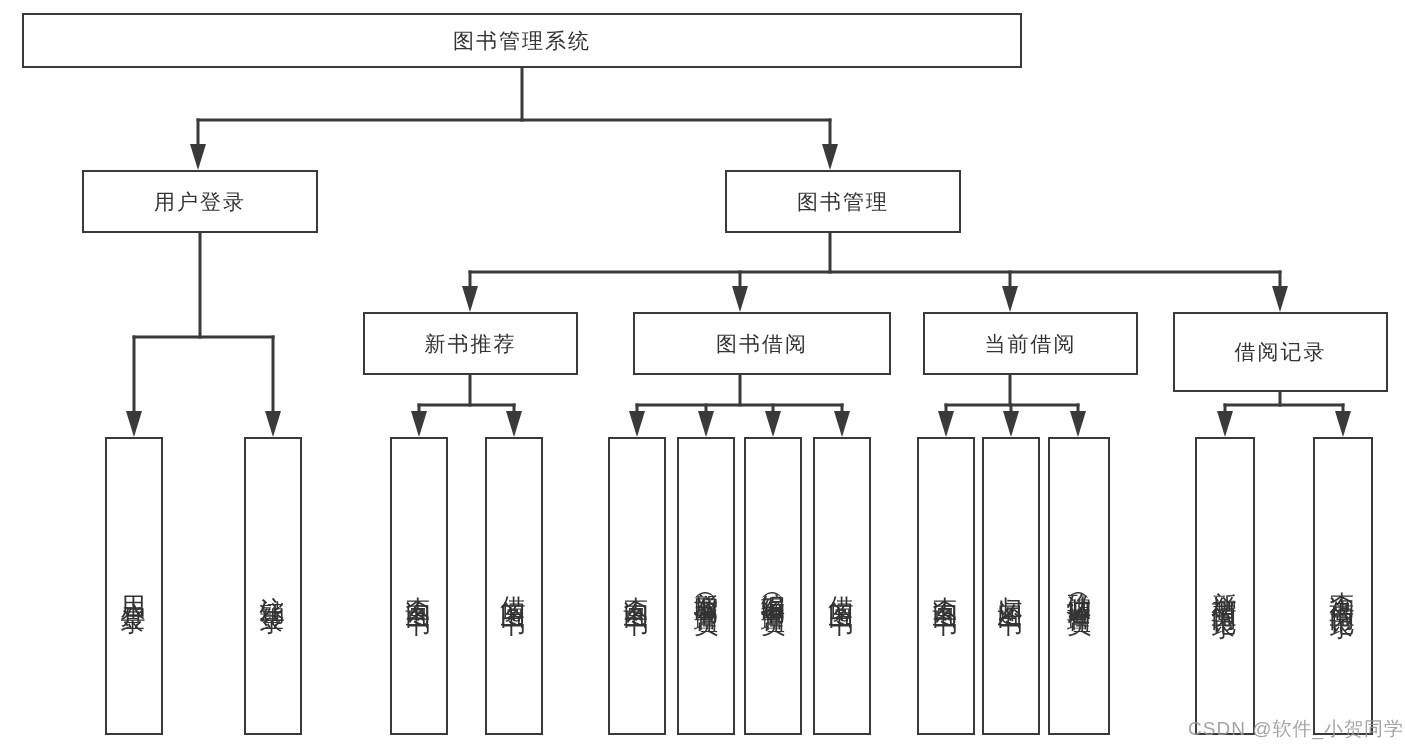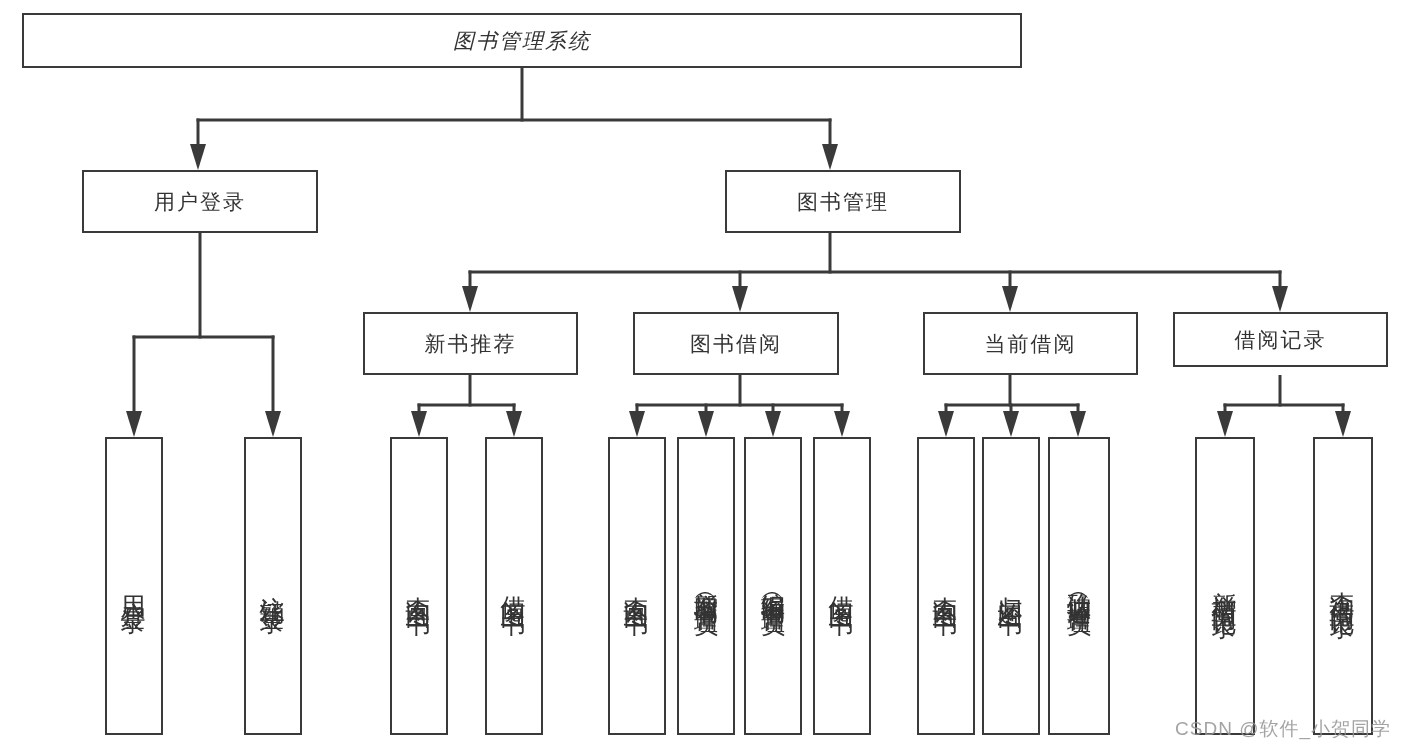--- a/index.html
+++ b/index.html
@@ -31,21 +31,21 @@
     display:flex; align-items:center; justify-content:center;
     writing-mode:vertical-rl;
     text-orientation:mixed;
     font-size:25px; color:#333333; letter-spacing:5px;
     top:437px; height:298px; width:58px;
   }
   .vbox.long { letter-spacing:3px; font-size:24px; }
 
   .watermark {
     position:absolute;
-    right:14px; bottom:5px;
+    right:1px; bottom:5px;
     font-size:19px;
     letter-spacing:1px;
     color:rgba(150,150,150,0.88);
     white-space:nowrap;
   }
 </style>
 </head>
 <body>
 
 <div class="canvas">
@@ -119,29 +119,29 @@
     <g>
       <path d="M1280 375 V406.5"></path>
       <path d="M1223.5 405 H1344.5"></path>
       <path d="M1225 403.5 V415"></path>
       <path d="M1343 403.5 V415"></path>
       <polygon points="1217,411 1233,411 1225,437"></polygon>
       <polygon points="1335,411 1351,411 1343,437"></polygon>
     </g>
   </svg>
 
-  <div class="hbox" style="left:22px; top:13px; width:1000px; height:55px;font-style:italic;">图书管理系统</div>
+  <div class="hbox" style="left:22px; top:13px; width:1000px; height:55px;">图书管理系统</div>
 
   <div class="hbox" style="left:82px; top:170px; width:236px; height:63px;">用户登录</div>
   <div class="hbox" style="left:712px; top:170px; width:236px; height:63px;margin-left:13px;">图书管理</div>
 
   <div class="hbox" style="left:363px; top:312px; width:215px; height:63px;text-align:right;">新书推荐</div>
-  <div class="hbox" style="left:633px; top:312px; width:206px; height:63px;">图书借阅</div>
+  <div class="hbox" style="left:633px; top:312px; width:258px; height:63px;">图书借阅</div>
   <div class="hbox" style="left:903px; top:312px; width:215px; height:63px;margin-left:20px;">当前借阅</div>
-  <div class="hbox" style="left:1173px; top:312px; width:215px; height:55px;">借阅记录</div>
+  <div class="hbox" style="left:1173px; top:312px; width:215px; height:80px;">借阅记录</div>
 
   <div class="vbox" style="left:105px;">用户登录</div>
   <div class="vbox" style="left:244px;">注销登录</div>
 
   <div class="vbox" style="left:390px;">查询图书</div>
   <div class="vbox" style="left:485px;">借阅图书</div>
 
   <div class="vbox" style="left:608px;">查询图书</div>
   <div class="vbox long" style="left:677px;">新增图书（管理员）</div>
   <div class="vbox long" style="left:744px;">编辑图书（管理员）</div>

